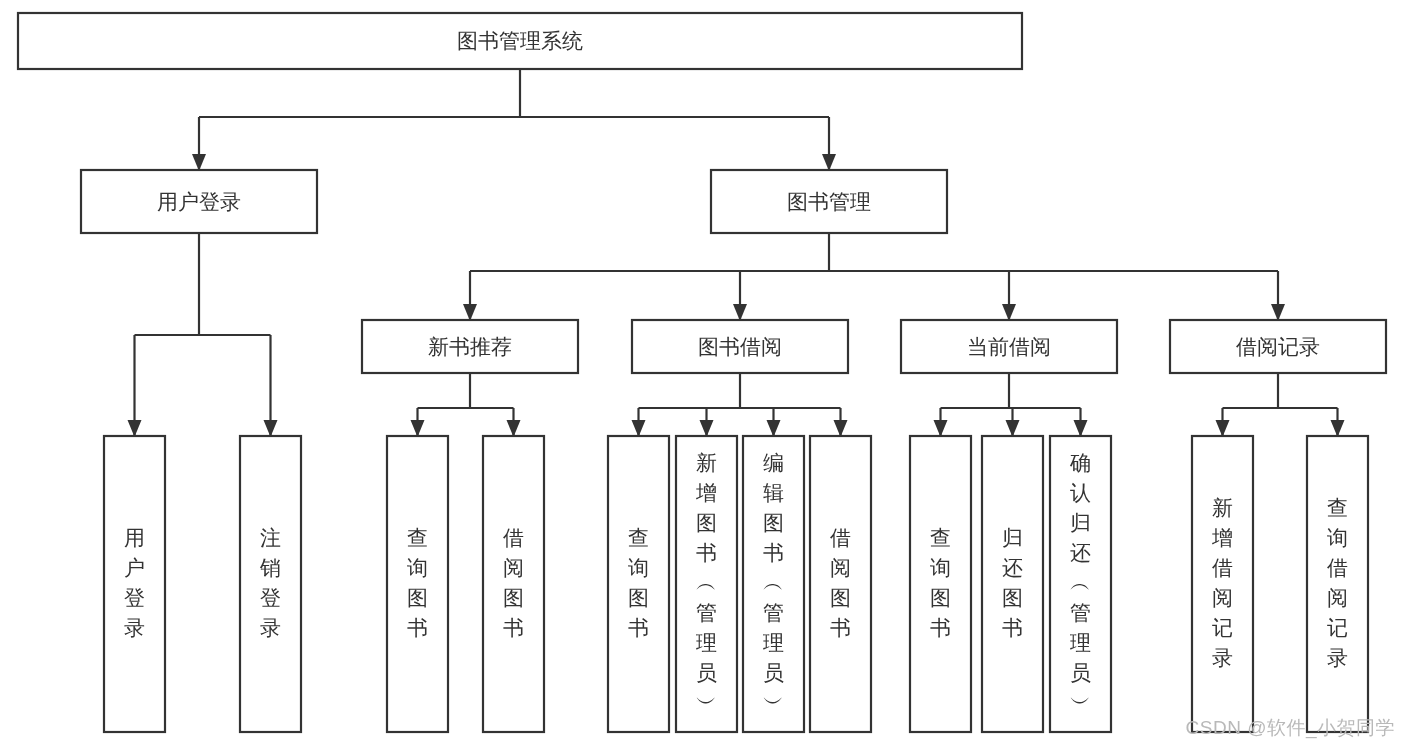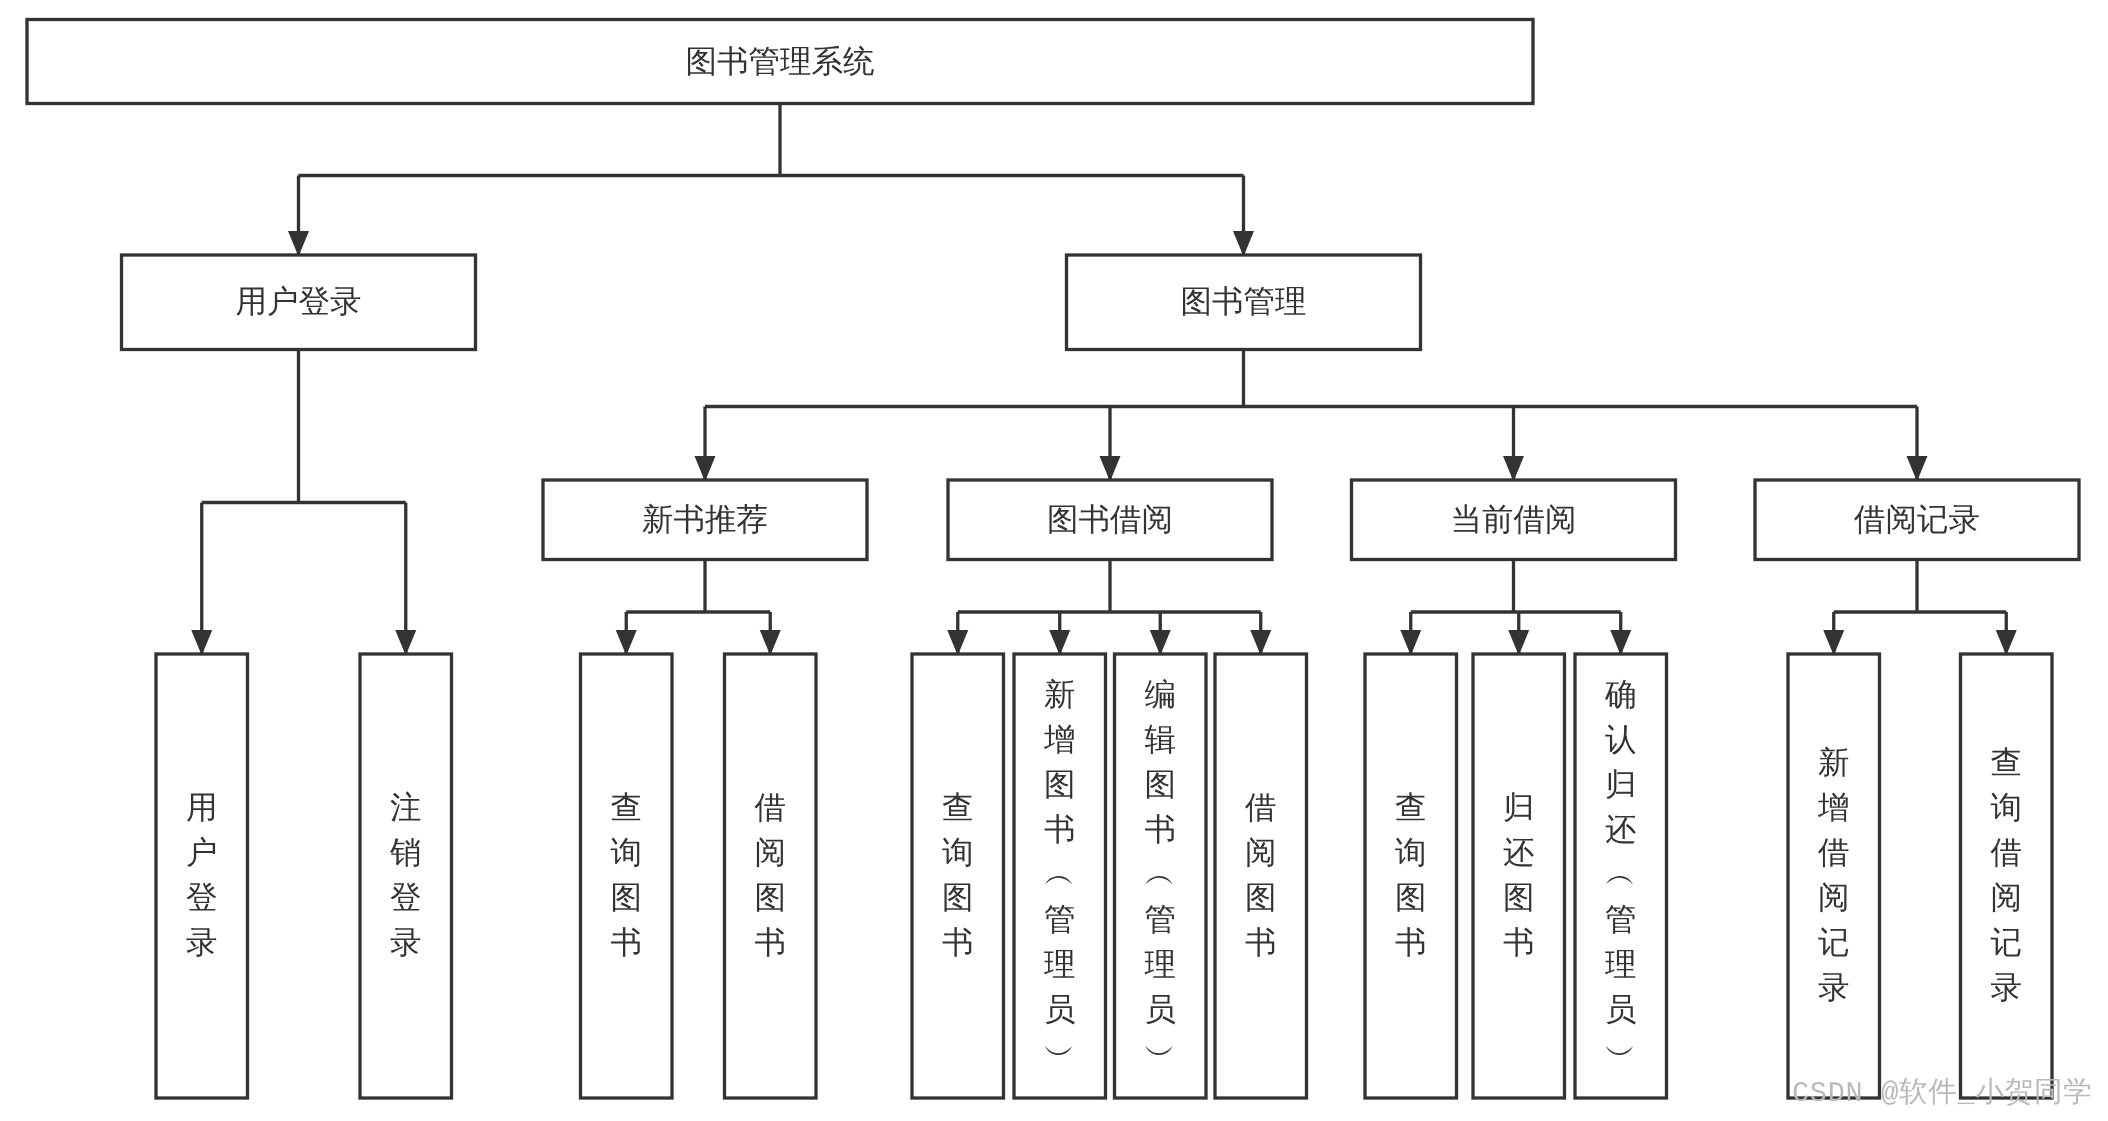--- a/index.html
+++ b/index.html
@@ -57,21 +57,21 @@
     font-size: 21px;
     fill: #333333;
     text-anchor: middle;
     dominant-baseline: middle;
     white-space: pre;
   }
   .watermark-text {
     position: absolute;
     right: 10px;
     bottom: 6px;
-    font-family: Liberation Mono, monospace;
+    font-family: Liberation Sans, sans-serif;
     font-size: 19px;
     color: #b9b9b9;
     letter-spacing: 0.5px;
     user-select: none;
     pointer-events: none;
     white-space: nowrap;
   }
 </style>
 </head>
 <body>

